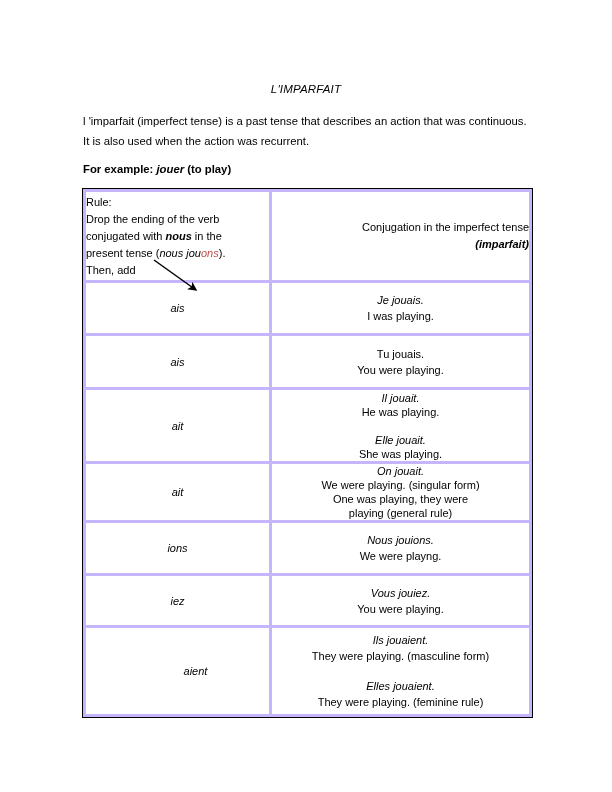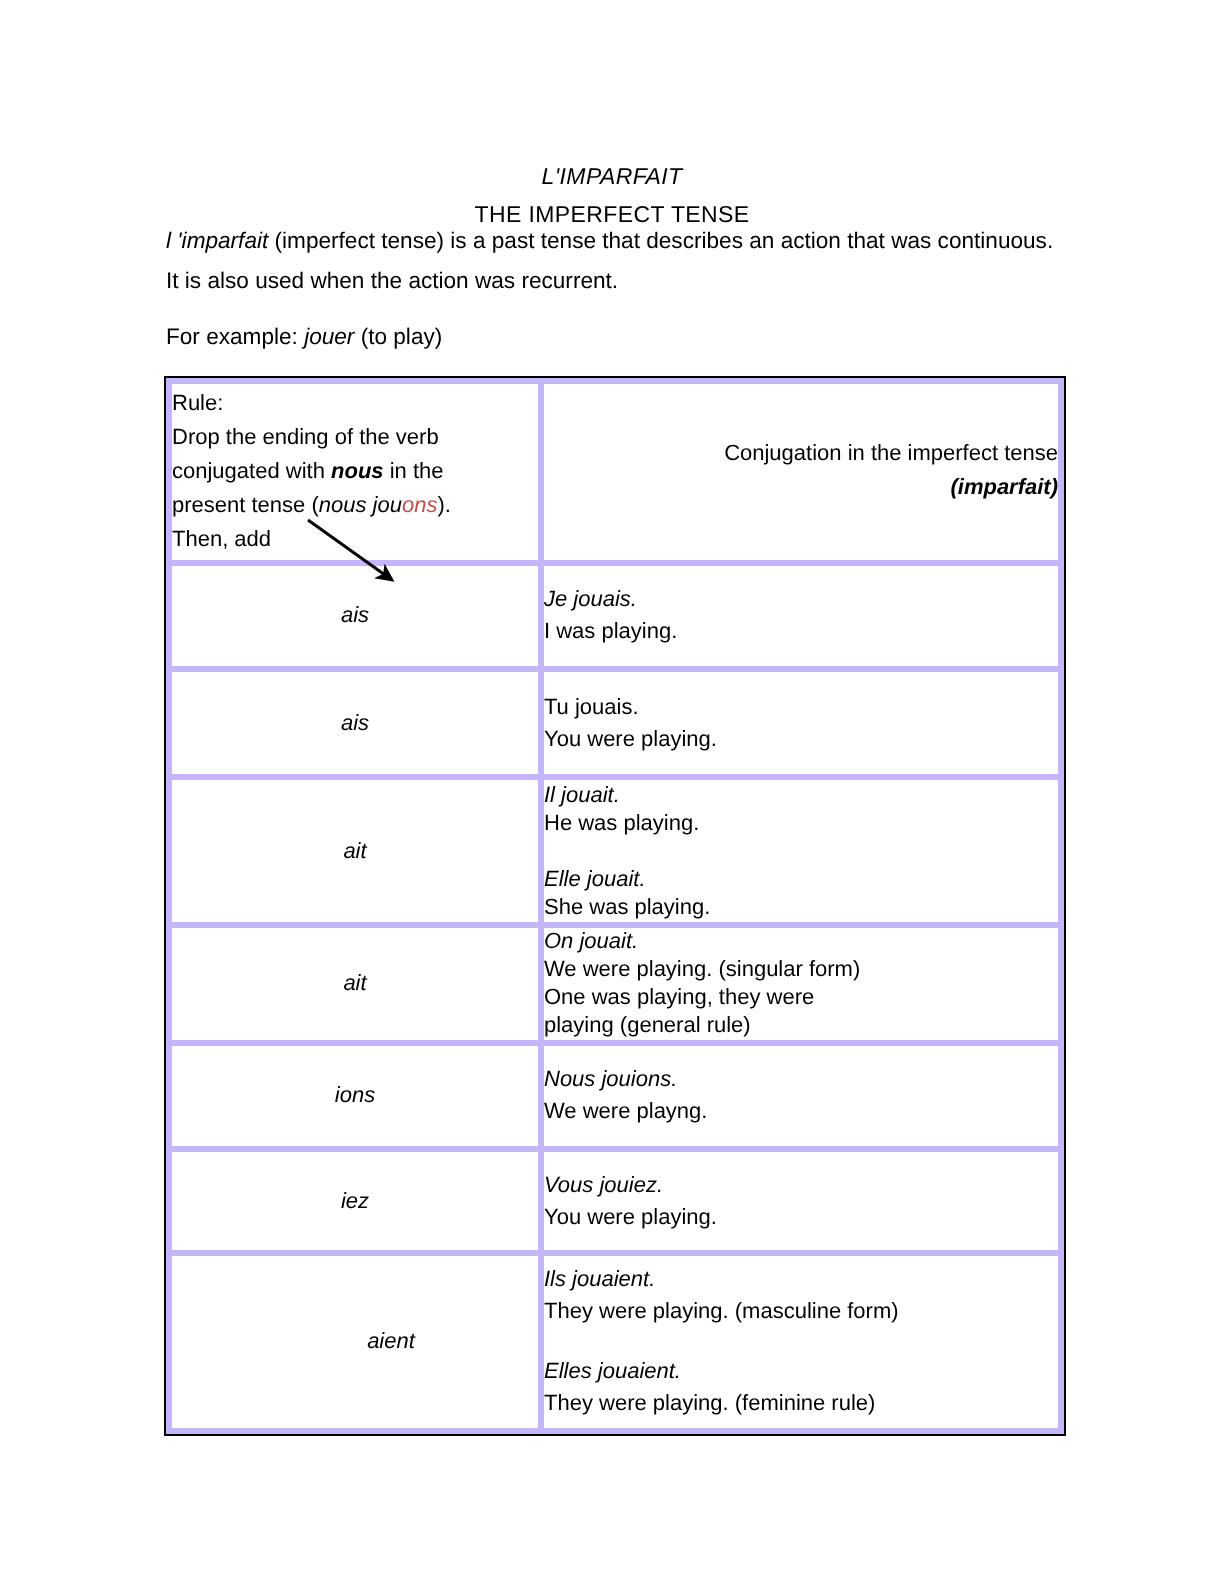--- a/index.html
+++ b/index.html
@@ -47,29 +47,30 @@
   
   .intro {
     position: absolute;
     left: 83px;
     top: 112px;
     width: 452px;
     font-size: 11.3px;
     line-height: 19.5px;
     text-align: left;
   }
-  .intro .it { font-style: italic; }
+  .intro .it { }
 
   .example {
     position: absolute;
     left: 83px;
     top: 160px;
     width: 452px;
     font-size: 11.3px;
     line-height: 19px;
+    font-weight: bold;
   }
   .example .it { font-style: italic; }
 
   
   .tbl-wrap {
     position: absolute;
     left: 83px;
     top: 189px;
     width: 446px;
   }
@@ -112,20 +113,21 @@
 
   
   .ending {
     text-align: center;
     font-style: italic;
     font-size: 11px;
   }
 
   
   .conj-cell {
+    text-align: center;
     font-size: 11px;
     line-height: 16px;
     padding: 6px 8px;
     margin-top: 32px;
   }
   .conj-cell.tight { line-height: 14px; }
   .conj-cell .fr { font-style: italic; display: block; }
   .conj-cell .fr-plain { font-style: normal; display: block; }
   .conj-cell .en { display: block; }
   .conj-cell .gap { display: block; height: 14px; }
@@ -140,21 +142,20 @@
     pointer-events: none;
   }
 </style>
 </head>
 <body>
 
 <div class="page">
 
   <div class="title-block">
     <div class="title-fr">L'IMPARFAIT</div>
-    <div class="title-en">THE IMPERFECT TENSE</div>
   </div>
 
   <div class="intro"><span class="it">l 'imparfait</span><span> (imperfect tense) is a past tense that describes an action that was continuous.  It is also used when the action was recurrent.</span></div>
 
   <div class="example"><span>For example: </span><span class="it">jouer</span><span> (to play)</span></div>
 
   <div class="tbl-wrap">
     <table class="conj">
       <colgroup>
         <col class="col-left">

